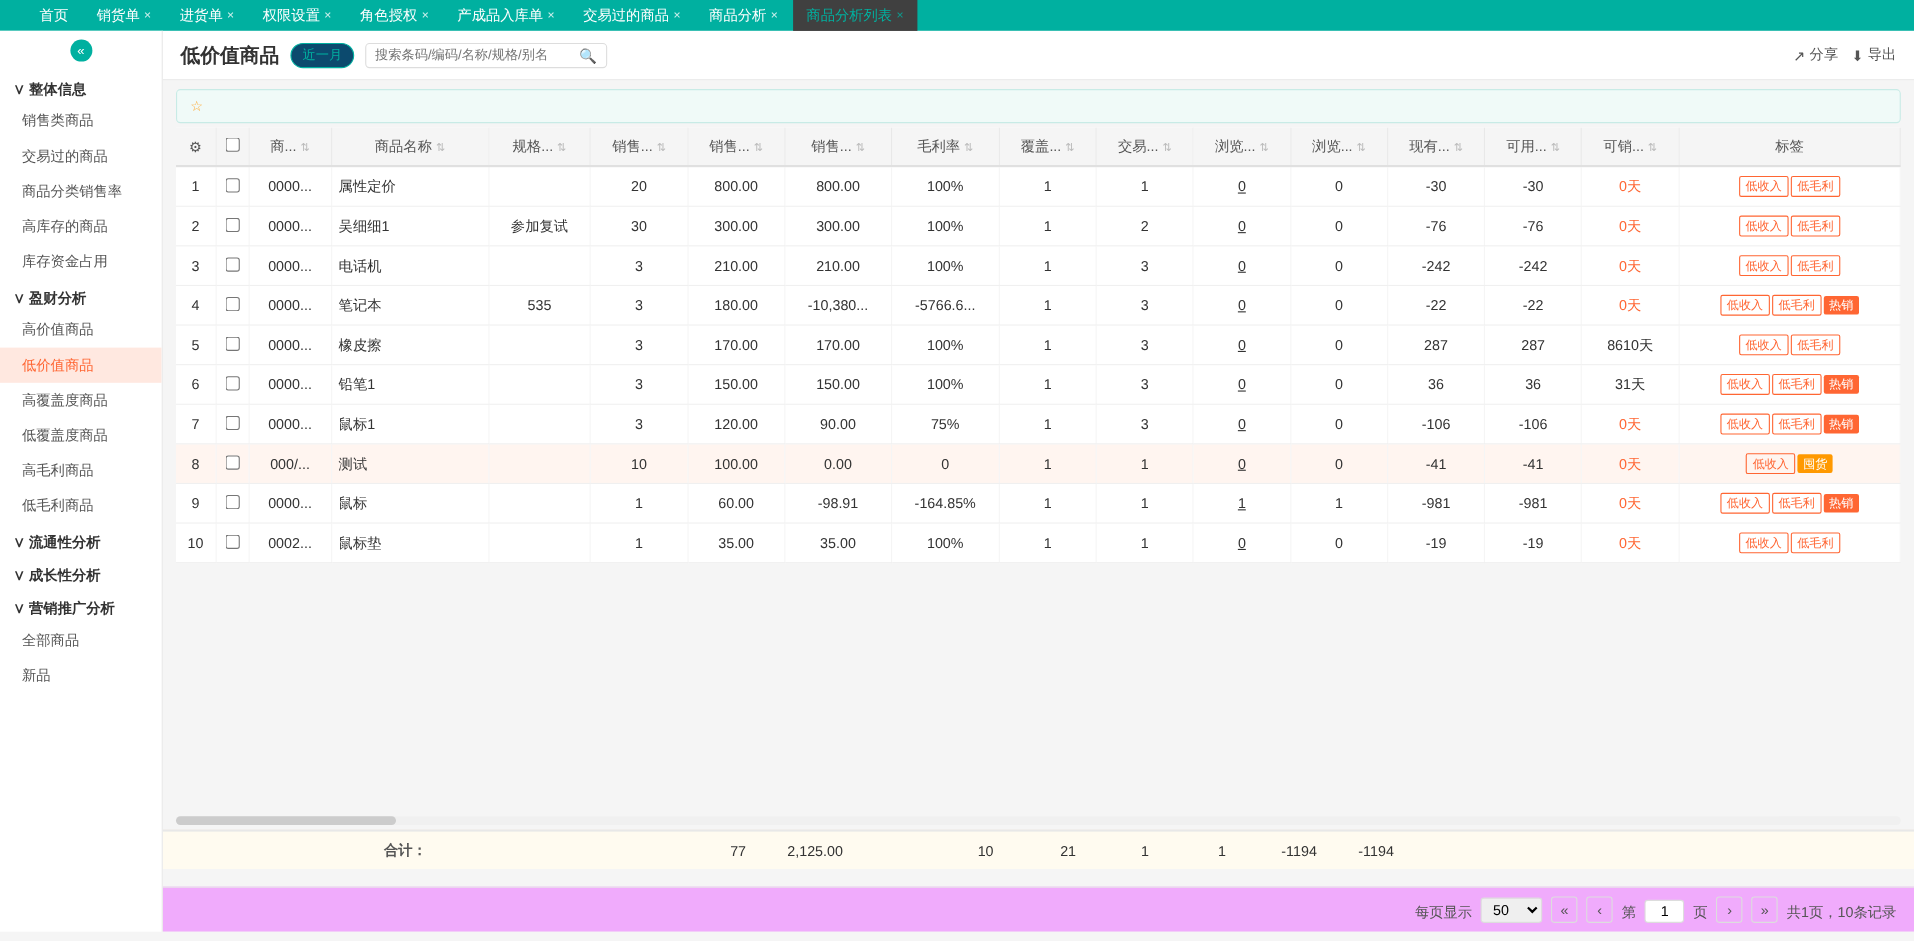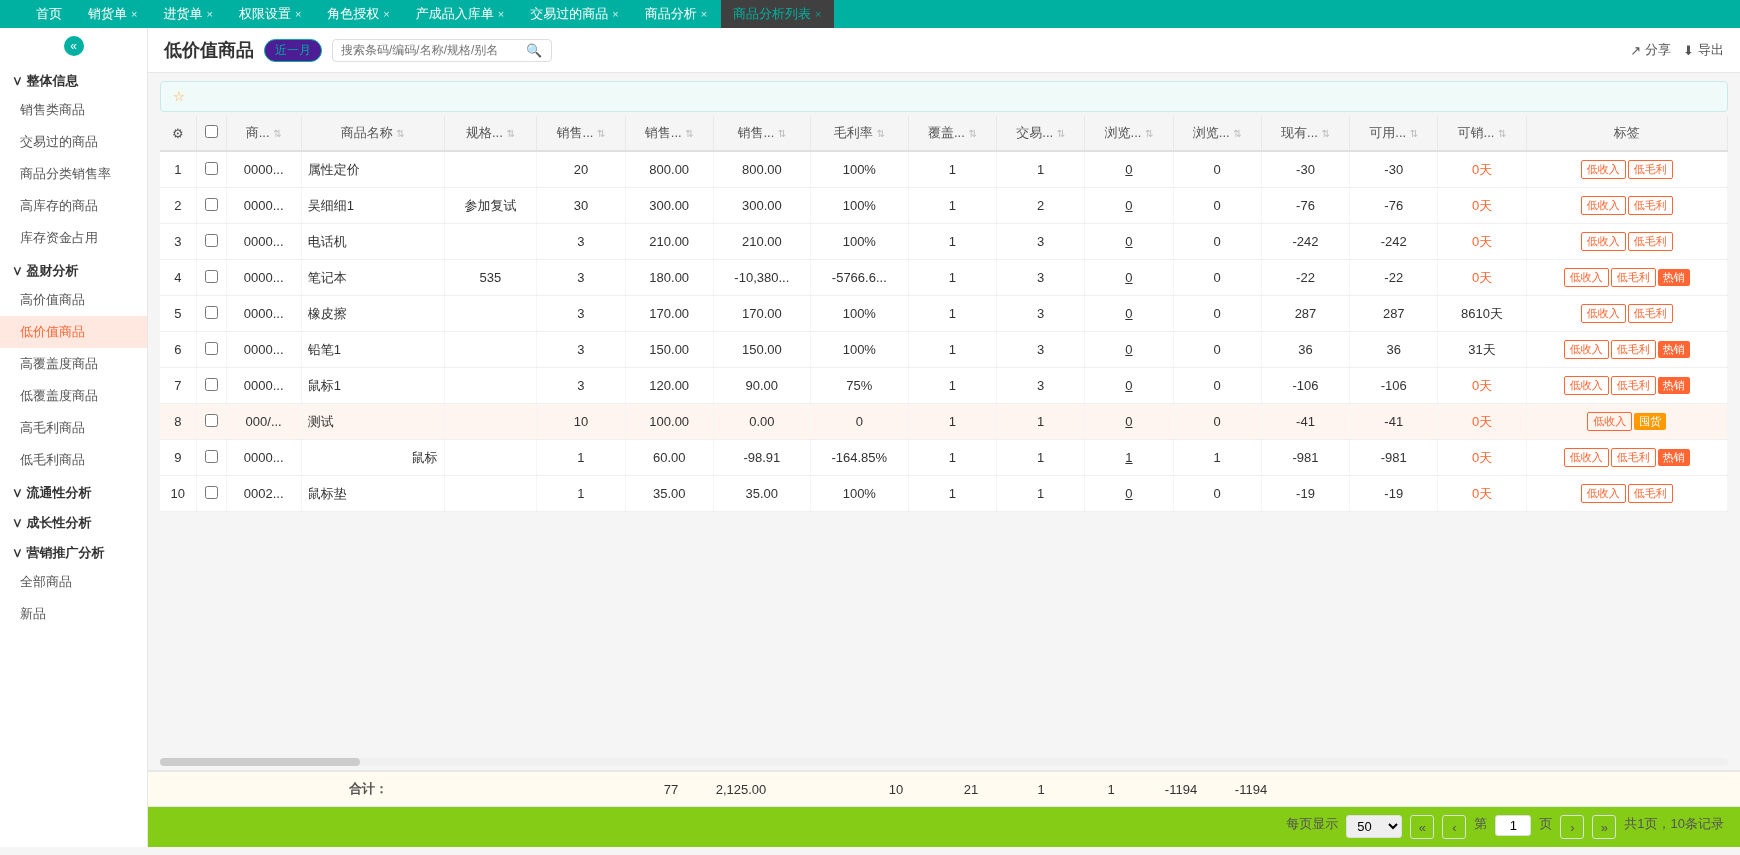--- a/index.html
+++ b/index.html
@@ -75,21 +75,21 @@
       display: flex;
       align-items: center;
       gap: 10px;
     }
     .page-title {
       font-size: 18px;
       font-weight: bold;
       color: #333;
     }
     .filter-tag {
-      background: #4c1d95;
+      background: #0c4a6e;
       color: #00b0a0;
       border: 1px solid #00b0a0;
       border-radius: 12px;
       padding: 2px 10px;
       font-size: 12px;
       cursor: pointer;
     }
     .search-box {
       display: flex;
       align-items: center;
@@ -202,29 +202,30 @@
       flex: 1;
       display: flex;
     }
     .total-cell {
       text-align: center;
       color: #333;
     }
 
     
     .pagination {
-      background: #84cc16;
+      background: #f0abfc;
       border-top: 1px solid #e8e8e8;
       padding: 8px 16px;
       display: flex;
-      align-items: flex-start;
+      align-items: flex-end;
       justify-content: flex-end;
       gap: 8px;
       font-size: 13px;
       color: #555;
+      margin-top: 16px;
     }
     .page-size-select {
       border: 1px solid #ddd;
       border-radius: 3px;
       padding: 2px 6px;
       cursor: pointer;
     }
     .page-btn {
       width: 24px;
       height: 24px;
@@ -550,21 +551,21 @@
     <td>0</td>
     <td>-41</td>
     <td>-41</td>
     <td class="days-zero">0天</td>
     <td><span class="tag-badge tag-low-income">低收入</span><span class="tag-badge tag-overstock">囤货</span></td>
   </tr>
             <tr>
     <td>9</td>
     <td><input type="checkbox" style=""></td>
     <td>0000...</td>
-    <td style="text-align:right;margin-top:18px;">鼠标</td>
+    <td style="text-align:left;margin-top:18px;">鼠标</td>
     <td></td>
     <td>1</td>
     <td>60.00</td>
     <td>-98.91</td>
     <td>-164.85%</td>
     <td>1</td>
     <td>1</td>
     <td><span class="underline">1</span></td>
     <td>1</td>
     <td>-981</td>

